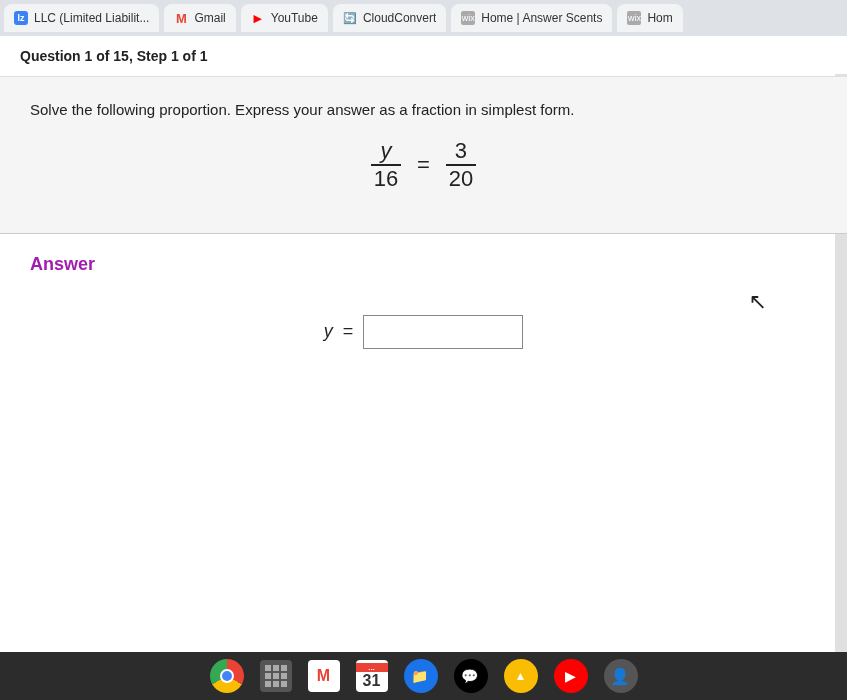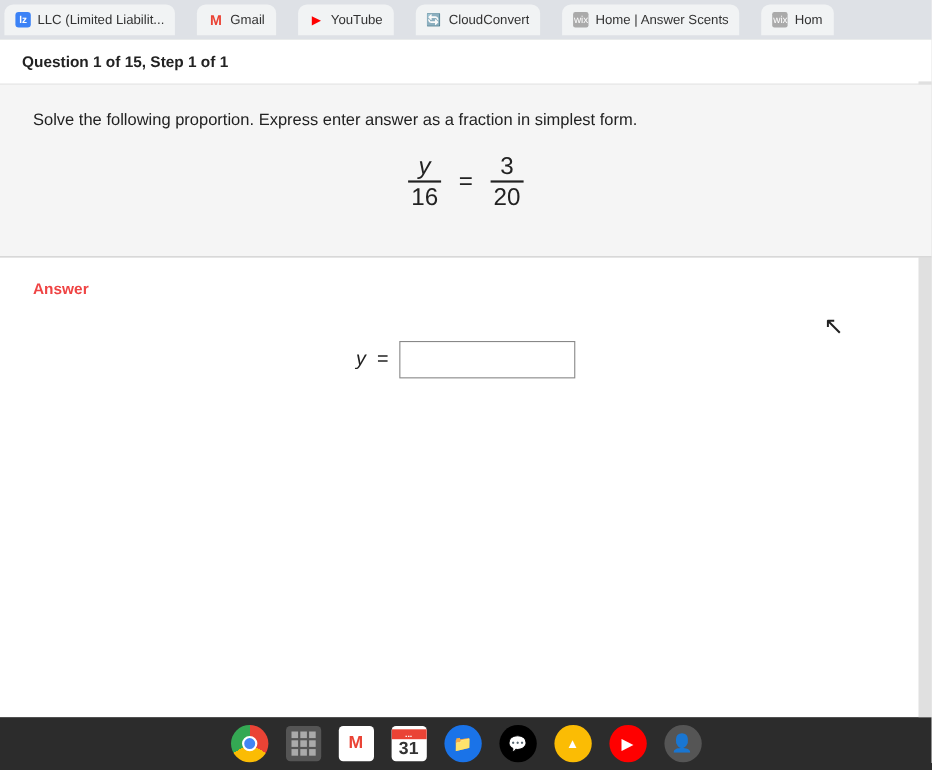--- a/index.html
+++ b/index.html
@@ -13,21 +13,21 @@
       flex-direction: column;
     }
 
     
     .tab-bar {
       background: #dee1e6;
       height: 36px;
       display: flex;
       align-items: center;
       padding: 0 4px;
-      gap: 20px;
+      gap: 5px;
       flex-shrink: 0;
     }
 
     .tab {
       display: flex;
       align-items: center;
       gap: 6px;
       padding: 0 10px;
       height: 28px;
       border-radius: 8px 8px 0 0;
@@ -150,23 +150,23 @@
     }
 
     
     .answer-area {
       background: #ffffff;
       padding: 20px 30px 20px 30px;
       flex: 1;
     }
 
     .answer-label {
-      font-size: 14px;
+      font-size: 18px;
       font-weight: bold;
-      color: #ef4444;
+      color: #a21caf;
       margin-bottom: 6px;
     }
 
     .answer-help-link {
       font-size: 13px;
       color: #1a73e8;
       text-decoration: none;
       cursor: pointer;
       margin-bottom: 30px;
       display: inline-block;
@@ -270,21 +270,21 @@
 
 <div class="content-area">
 
   <div class="question-header">
     <div class="question-progress-left">Question 1 of 15, Step 1 of 1</div>
     <div style="width:12px;background:#e0e0e0;position:absolute;right:0;top:74px;height:calc(100% - 74px - 48px);"></div>
   </div>
 
   <div class="problem-area-wrap">
     <div class="problem-area">
-      <div class="problem-text">Solve the following proportion. Express enter answer as a fraction in simplest form.</div>
+      <div class="problem-text">Solve the following proportion. Express your answer as a fraction in simplest form.</div>
       <div class="fraction-container">
         <div class="fraction">
           <span class="fraction-num" style="font-style:italic;">y</span>
           <div class="fraction-bar"></div>
           <span class="fraction-den">16</span>
         </div>
         <span class="equals-sign">=</span>
         <div class="fraction">
           <span class="fraction-num">3</span>
           <div class="fraction-bar"></div>

